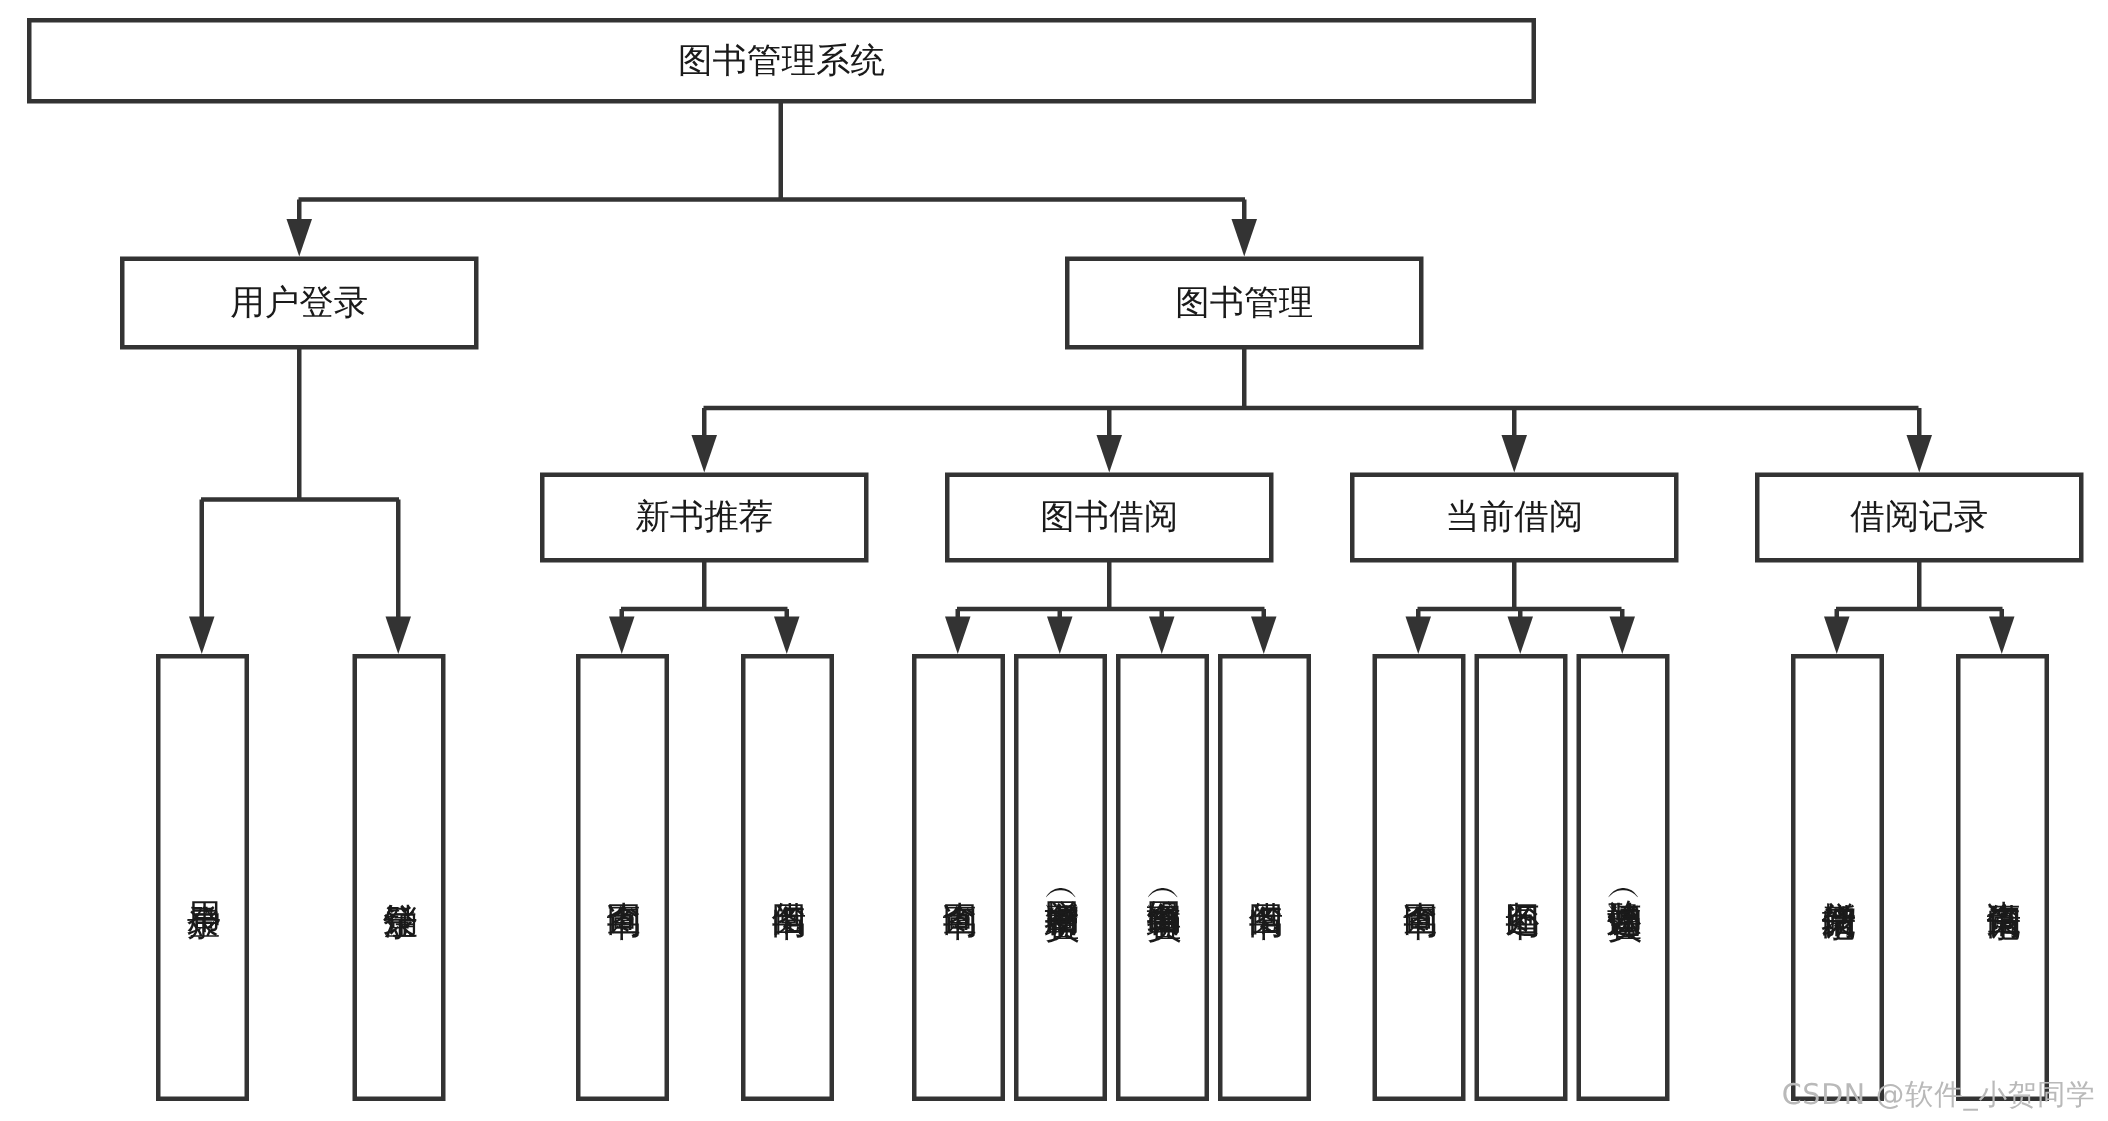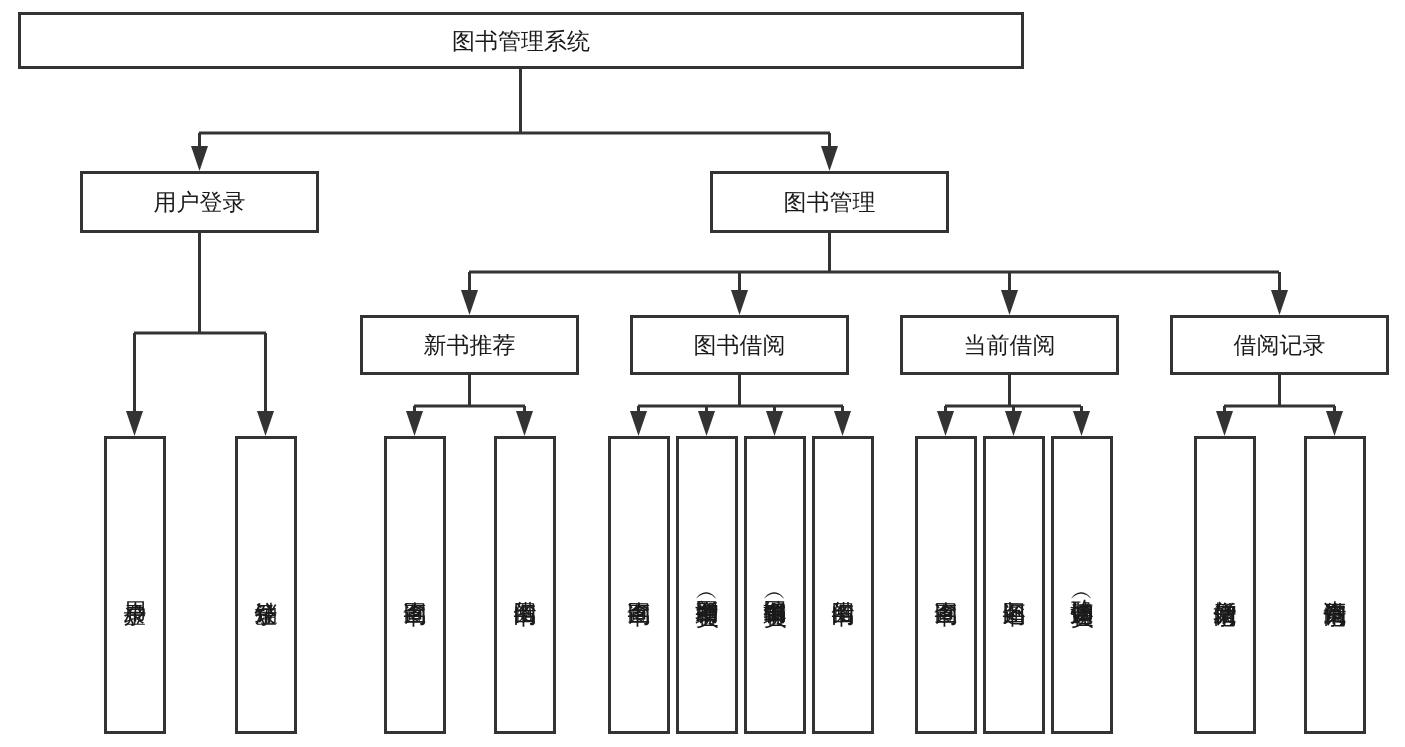--- a/index.html
+++ b/index.html
@@ -216,13 +216,14 @@
   <div class="node-label-v" style="left:745px; top:437px; width:60px; height:296px;">编辑图书（管理员）</div>
   <div class="node-label-v" style="left:813px; top:437px; width:60px; height:296px;">借阅图书</div>
 
   <div class="node-label-v" style="left:916px; top:437px; width:60px; height:296px;">查询图书</div>
   <div class="node-label-v" style="left:984px; top:437px; width:60px; height:296px;">归还图书</div>
   <div class="node-label-v" style="left:1052px; top:437px; width:60px; height:296px;">确认归还（管理员）</div>
 
   <div class="node-label-v" style="left:1195px; top:437px; width:60px; height:296px;">新增借阅记录</div>
   <div class="node-label-v" style="left:1305px; top:437px; width:60px; height:296px;">查询借阅记录</div>
 
+  <div class="watermark">CSDN @软件_小贺同学</div>
 </div>
 
 </body></html>

